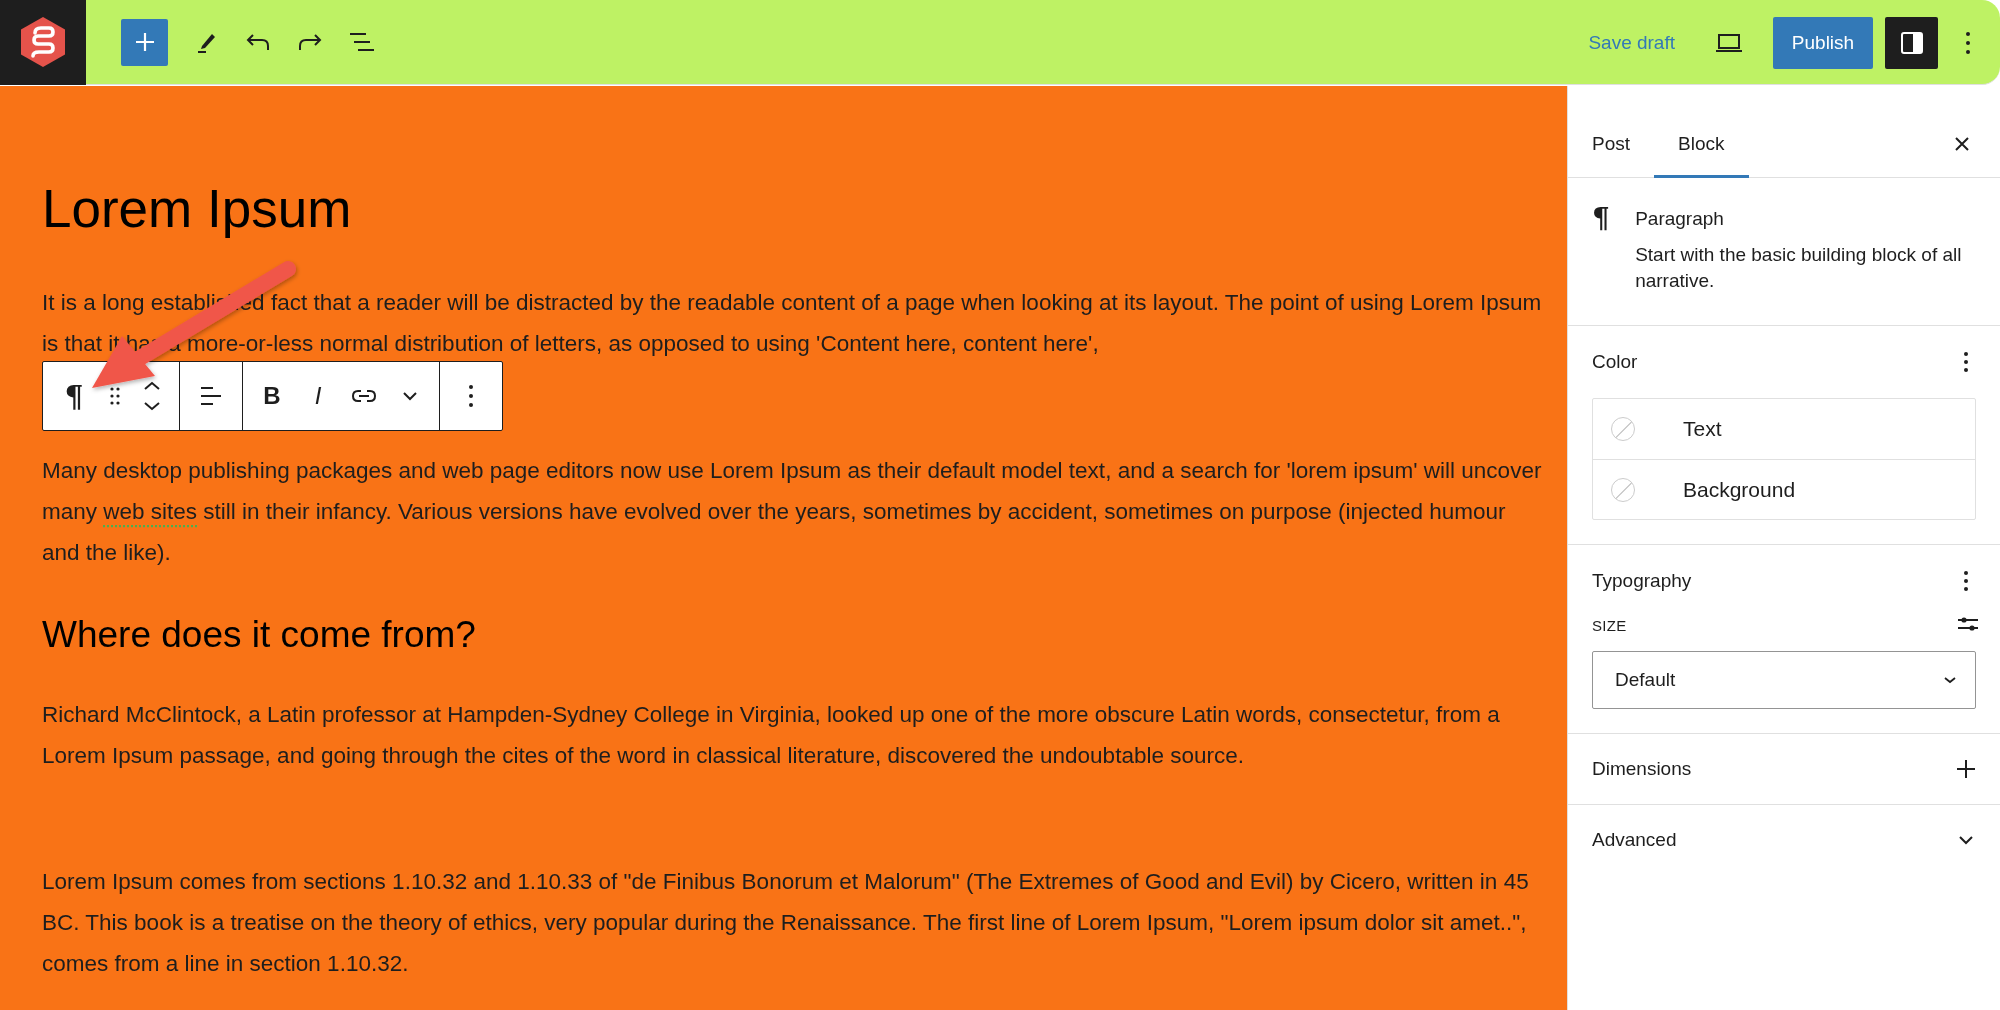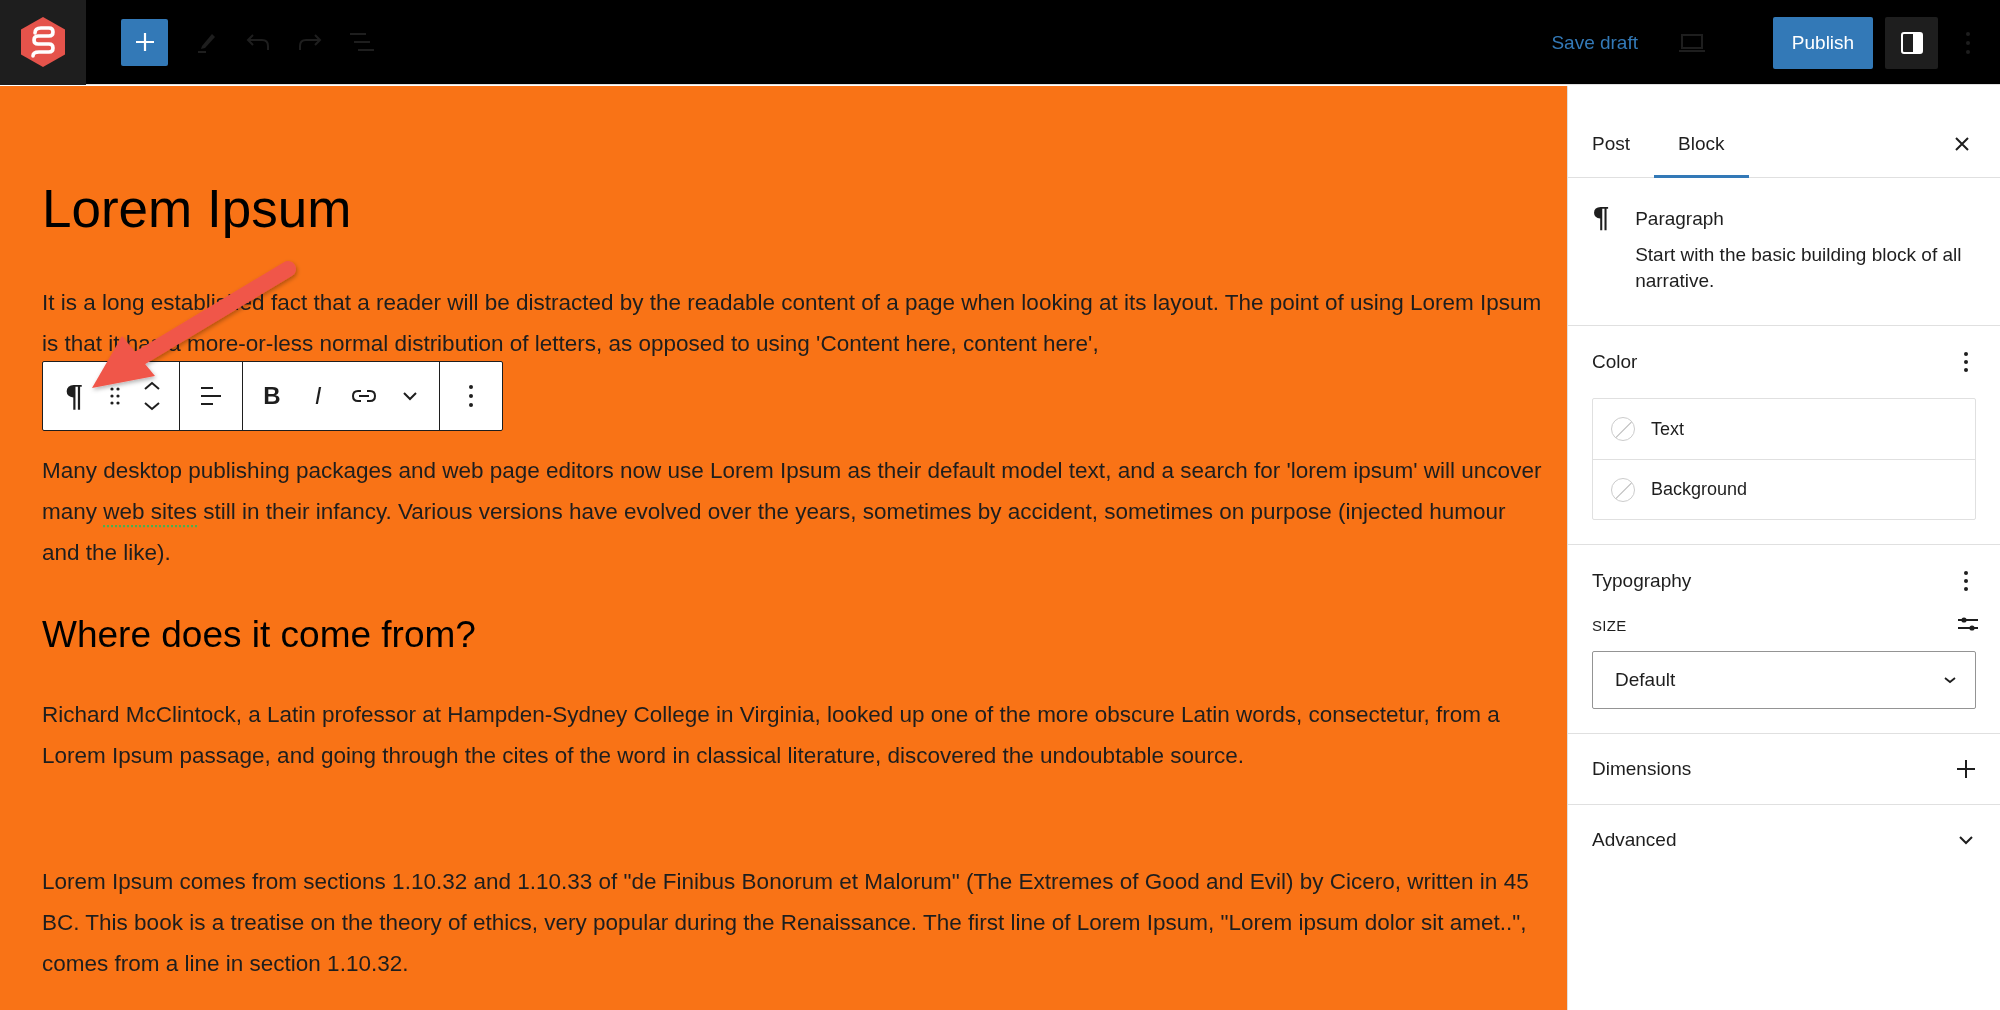--- a/index.html
+++ b/index.html
@@ -1,30 +1,30 @@
 <!DOCTYPE html>
 <html><head>
   <meta charset="utf-8">
   <style>
     * { box-sizing: border-box; margin: 0; padding: 0; }
     html, body { width: 2000px; height: 1010px; overflow: hidden; background: #fff; }
     body { font-family: "Liberation Sans", sans-serif; color: #1e1e1e; position: relative; }
 
     
-    .topbar { position: absolute; left: 0; top: 0; width: 2000px; height: 85px; border-bottom: 1px solid #e0e0e0; background: #000000; display: flex; align-items: center; }
+    .topbar { position: absolute; left: 0; top: 0; width: 2000px; height: 85px; border-bottom: 1px solid #e0e0e0; background: #bef264; display: flex; align-items: center; border-radius: 18px; }
     .logo { width: 86px; height: 85px; background: #1e1e1e; display: flex; align-items: center; justify-content: center; }
     .logo svg { width: 48px; height: 52px; }
     .tb-left { display: flex; align-items: center; margin-left: 35px; gap: 0; }
     .add-btn { width: 47px; height: 47px; background: #3379b7; border-radius: 2px; display: flex; align-items: center; justify-content: center; }
     .tb-icon { width: 52px; height: 52px; display: flex; align-items: center; justify-content: center; }
     .tb-left .tb-icon { margin-left: 0; }
     .tb-right { position: absolute; right: 0; top: 0; height: 85px; display: flex; align-items: center; }
     .save-draft { color: #3379b7; font-size: 19px; margin-right: 30px; }
     .preview-btn { width: 48px; height: 48px; display: flex; align-items: center; justify-content: center; margin-right: 20px; }
-    .publish-btn { width: 100px; height: 52px; background: #3379b7; color: #fff; font-size: 19px; border-radius: 2px; display: flex; align-items: center; justify-content: center; margin-right: 12px; margin-left: 37px; }
+    .publish-btn { width: 100px; height: 52px; background: #3379b7; color: #fff; font-size: 19px; border-radius: 2px; display: flex; align-items: center; justify-content: center; margin-right: 12px; }
     .settings-btn { width: 53px; height: 52px; background: #1e1e1e; border-radius: 2px; display: flex; align-items: center; justify-content: center; margin-right: 10px; }
     .options-btn { width: 40px; height: 52px; display: flex; align-items: center; justify-content: center; margin-right: 12px; }
 
     
     .editor { position: absolute; left: 0; top: 86px; width: 1567px; height: 924px; background: #f97316; overflow: hidden; }
     .post-title { position: absolute; left: 42px; top: 92px; font-size: 53px; font-weight: 400; color: #000; letter-spacing: 0; }
     .para { position: absolute; left: 42px; width: 1500px; font-size: 22.5px; line-height: 41px; color: #1e1e1e; }
     .p1 { top: 196px; }
     .p2 { top: 364px; }
     .h2 { position: absolute; left: 42px; top: 528px; font-size: 37px; font-weight: 400; color: #000; }
@@ -51,21 +51,21 @@
     .sb-close { position: absolute; right: 14px; top: 10px; width: 48px; height: 48px; display: flex; align-items: center; justify-content: center; }
     .block-card { padding: 24px 24px 0 24px; height: 148px; border-bottom: 1px solid #e0e0e0; display: flex; }
     .block-card-icon { width: 52px; font-size: 28px; font-weight: 700; font-family: "DejaVu Serif", serif; line-height: 34px; }
     .block-card-title { font-size: 19px; font-weight: 400; margin-top: 6px; }
     .block-card-desc { font-size: 19px; line-height: 26px; margin-top: 12px; color: #1e1e1e; }
 
     .panel { border-bottom: 1px solid #e0e0e0; padding: 0 24px; position: relative; }
     .panel-head { height: 72px; display: flex; align-items: center; justify-content: space-between; font-size: 19px; font-weight: 500; gap: 10px; }
     .kebab { width: 32px; height: 32px; display: flex; align-items: center; justify-content: center; margin-right: -6px; }
     .color-box { border: 1px solid #e0e0e0; border-radius: 2px; margin-bottom: 24px; }
-    .color-item { height: 60px; display: flex; align-items: center; padding-left: 18px; font-size: 18px; }
+    .color-item { height: 60px; display: flex; align-items: center; padding-left: 18px; font-size: 21px; gap: 32px; }
     .color-item + .color-item { border-top: 1px solid #e0e0e0; }
     .swatch { width: 24px; height: 24px; border-radius: 50%; border: 1px solid #ccc; margin-right: 16px; position: relative; overflow: hidden; }
     .swatch::after { content: ""; position: absolute; left: 11px; top: -3px; width: 1px; height: 30px; background: #bbb; transform: rotate(45deg); }
     .size-row { display: flex; align-items: center; justify-content: space-between; font-size: 15px; letter-spacing: 0.3px; margin-top: -6px; height: 28px; }
     .size-select { margin-top: 12px; margin-bottom: 24px; height: 58px; border: 1px solid #949494; border-radius: 2px; display: flex; align-items: center; justify-content: space-between; padding: 0 18px 0 22px; font-size: 19px; }
   </style>
 </head>
 <body>
 
 <div class="topbar">

